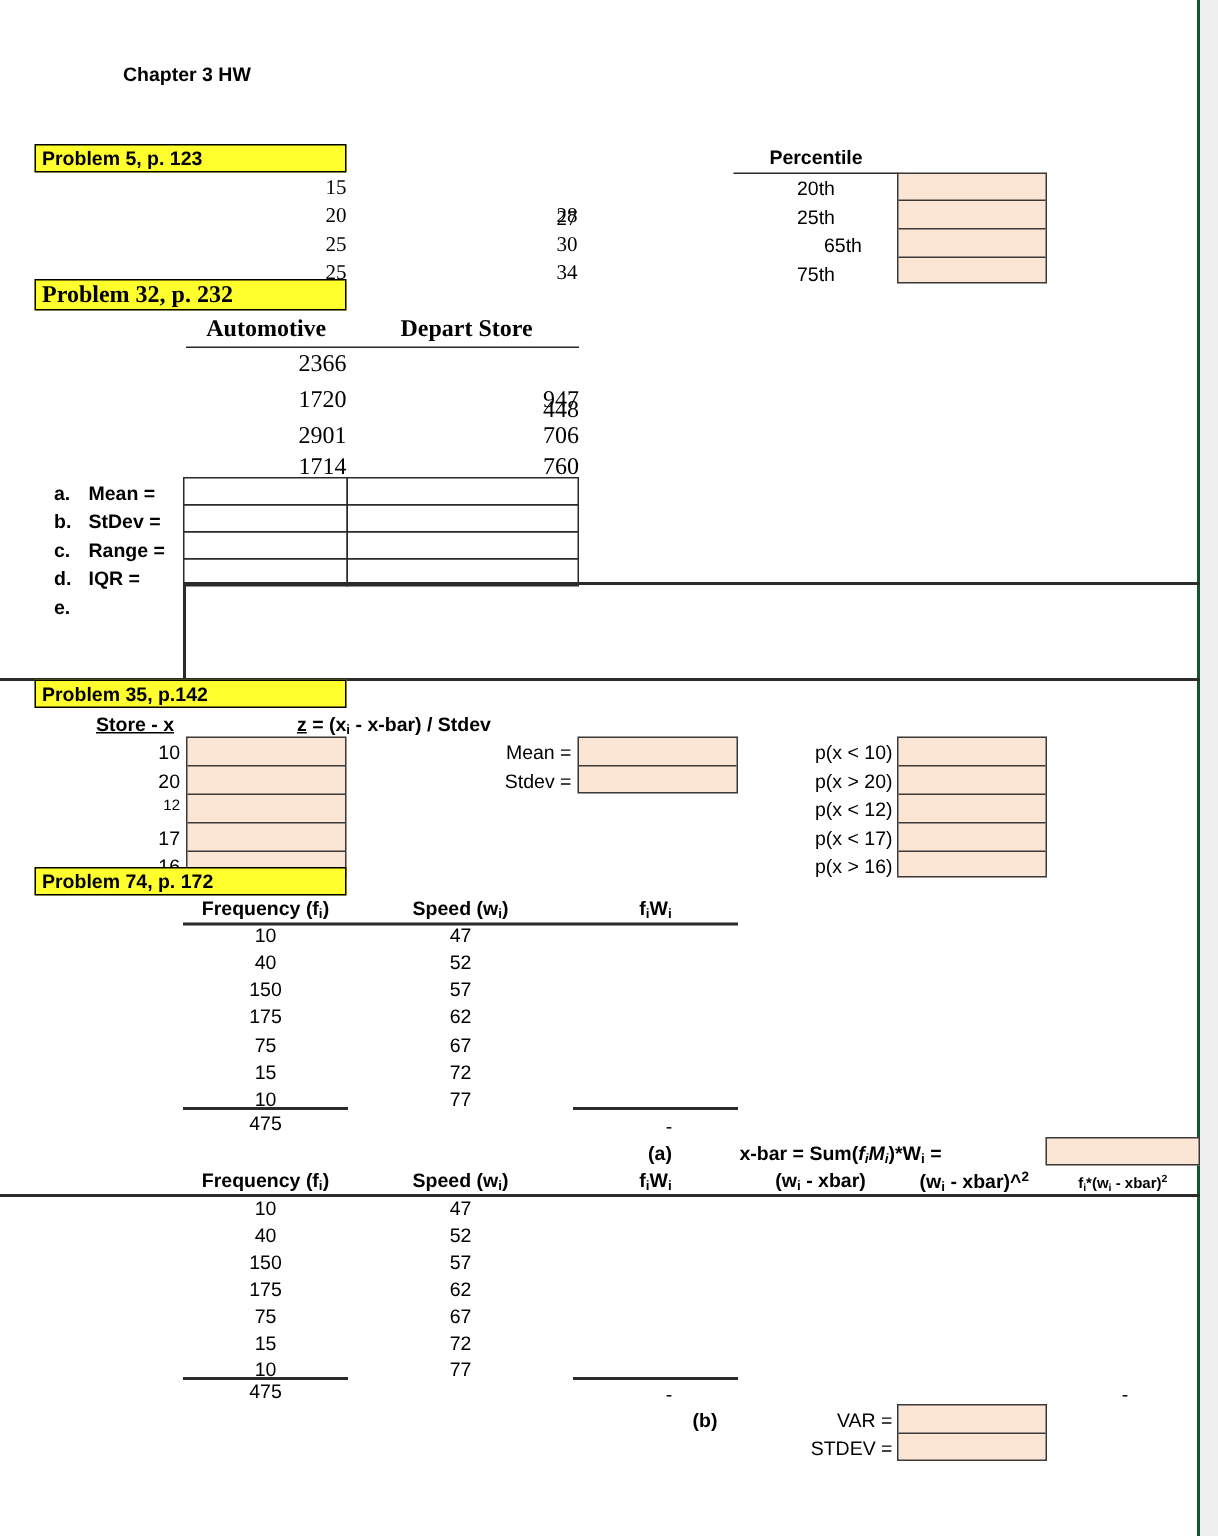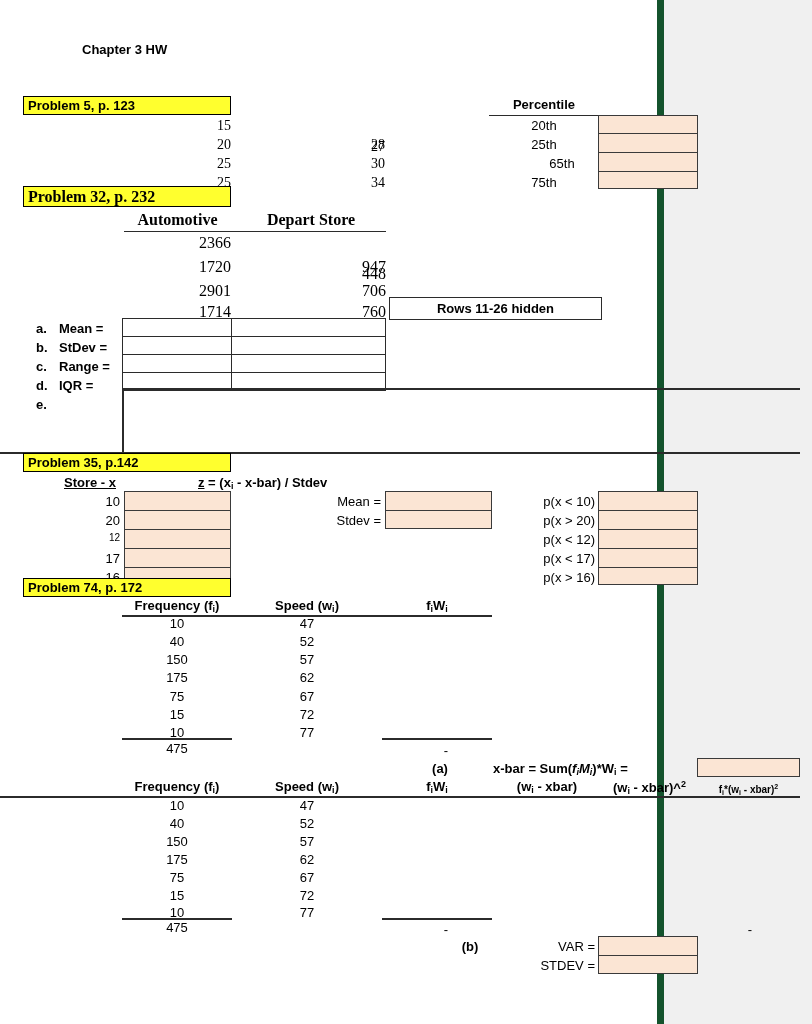--- a/index.html
+++ b/index.html
@@ -3,23 +3,23 @@
 <meta charset="utf-8">
 <style>
   html,body{margin:0;padding:0;}
   body{
     width:812px;height:1024px;
     background:#f0f0f0;
     font-family:"Liberation Sans",sans-serif;
     overflow:hidden;
   }
   .page{
-    position:absolute;left:0;top:0;width:664px;height:1024px;
+    position:absolute;left:0;top:0;width:800px;height:1024px;
     background:#ffffff;
-    border-right:7px solid #14532d;
+    border-right:2px solid #14532d;
     box-sizing:border-box;
   }
   .abs{position:absolute;}
   
   .t{font-size:13px;color:#000;white-space:nowrap;line-height:1;}
   .b{font-weight:bold;}
   .serif{font-family:"Liberation Serif",serif;}
   .r{text-align:right;}
   .c{text-align:center;}
   .sub{font-size:9px;vertical-align:-2px;}
@@ -95,21 +95,20 @@
   <div class="abs t serif r" style="left:124px;top:235px;width:107px;font-size:16px;">2366</div>
   <div class="abs t serif r" style="left:124px;top:259px;width:107px;font-size:16px;">1720</div>
   <div class="abs t serif r" style="left:124px;top:283px;width:107px;font-size:16px;">2901</div>
   <div class="abs t serif r" style="left:124px;top:304px;width:107px;font-size:16px;">1714</div>
 
   <div class="abs t serif r" style="left:279px;top:235px;width:107px;font-size:16px;margin-top:31px;">448</div>
   <div class="abs t serif r" style="left:279px;top:259px;width:107px;font-size:16px;">947</div>
   <div class="abs t serif r" style="left:279px;top:283px;width:107px;font-size:16px;">706</div>
   <div class="abs t serif r" style="left:279px;top:304px;width:107px;font-size:16px;">760</div>
 
-  <div class="abs hidden-note" style="left:389px;top:297px;width:211px;height:21px;">Rows 11-26 hidden</div>
 
   <div class="abs t b" style="left:36px;top:322px;font-size:13px;">a.</div>
   <div class="abs t b" style="left:59px;top:322px;font-size:13px;">Mean =</div>
   <div class="abs t b" style="left:36px;top:341px;font-size:13px;">b.</div>
   <div class="abs t b" style="left:59px;top:341px;font-size:13px;">StDev =</div>
   <div class="abs t b" style="left:36px;top:360px;font-size:13px;">c.</div>
   <div class="abs t b" style="left:59px;top:360px;font-size:13px;">Range =</div>
   <div class="abs t b" style="left:36px;top:379px;font-size:13px;">d.</div>
   <div class="abs t b" style="left:59px;top:379px;font-size:13px;">IQR =</div>
   <div class="abs t b" style="left:36px;top:398px;font-size:13px;">e.</div>

